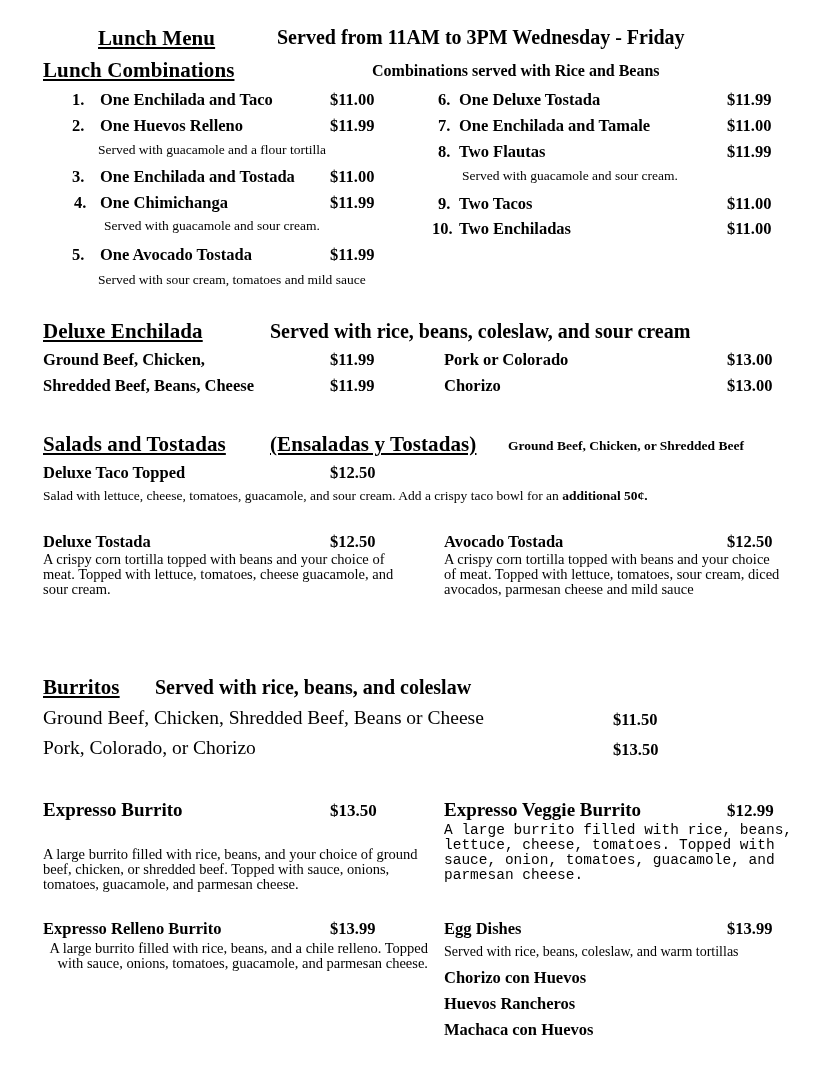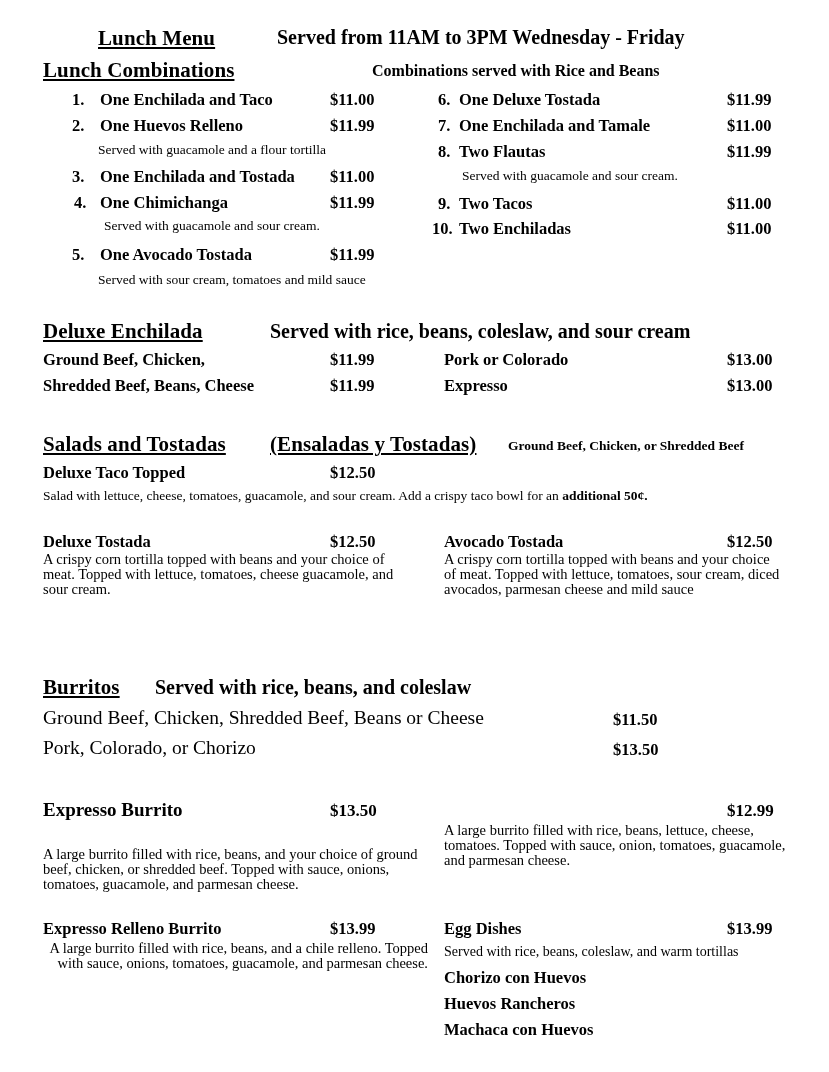--- a/index.html
+++ b/index.html
@@ -147,21 +147,21 @@
   <div class="abs hdr-ul" style="left:43px; top:319px;">Deluxe Enchilada</div>
   <div class="abs hdr-plain" style="left:270px; top:320px;">Served with rice, beans, coleslaw, and sour cream</div>
 
   <div class="abs item-bold" style="left:43px; top:350px;">Ground Beef, Chicken,</div>
   <div class="abs price" style="left:330px; top:350px;">$11.99</div>
   <div class="abs item-bold" style="left:43px; top:376px;">Shredded Beef, Beans, Cheese</div>
   <div class="abs price" style="left:330px; top:376px;">$11.99</div>
 
   <div class="abs item-bold" style="left:444px; top:350px;">Pork or Colorado</div>
   <div class="abs price" style="left:727px; top:350px;">$13.00</div>
-  <div class="abs item-bold" style="left:444px; top:376px;">Expresso</div>
+  <div class="abs item-bold" style="left:444px; top:376px;">Chorizo</div>
   <div class="abs price" style="left:727px; top:376px;">$13.00</div>
 
   <div class="abs hdr-ul" style="left:43px; top:432px;">Salads and Tostadas</div>
   <div class="abs hdr-ul" style="left:270px; top:432px;">(Ensaladas y Tostadas)</div>
   <div class="abs tiny-bold" style="left:508px; top:438px;">Ground Beef, Chicken, or Shredded Beef</div>
 
   <div class="abs item-bold" style="left:43px; top:463px;">Deluxe Taco Topped</div>
   <div class="abs price" style="left:330px; top:463px;">$12.50</div>
   <div class="abs desc" style="left:43px; top:488px;"><span>Salad with lettuce, cheese, tomatoes, guacamole, and sour cream. Add a crispy taco bowl for an </span><span class="inline-b">additional 50¢.</span></div>
 
@@ -178,22 +178,23 @@
 
   <div class="abs burrito-line" style="left:43px; top:707px;">Ground Beef, Chicken, Shredded Beef, Beans or Cheese</div>
   <div class="abs price" style="left:613px; top:710px;">$11.50</div>
   <div class="abs burrito-line" style="left:43px; top:737px;">Pork, Colorado, or Chorizo</div>
   <div class="abs price" style="left:613px; top:740px;">$13.50</div>
 
   <div class="abs big-item" style="left:43px; top:799px;">Expresso Burrito</div>
   <div class="abs big-price" style="left:330px; top:801px;">$13.50</div>
   <div class="abs desc-wrap" style="left:43px; top:823px; width:385px;margin-top:24px;">A large burrito filled with rice, beans, and your choice of ground beef, chicken, or shredded beef. Topped with sauce, onions, tomatoes, guacamole, and parmesan cheese.</div>
 
+  <div class="abs big-item" style="left:444px; top:799px;">Expresso Veggie Burrito</div>
   <div class="abs big-price" style="left:727px; top:801px;">$12.99</div>
-  <div class="abs desc-wrap" style="left:444px; top:823px; width:350px;">A large burrito filled with rice, beans, lettuce, cheese, tomatoes. Topped with sauce, onion, tomatoes, guacamole, and parmesan cheese.</div>
+  <div class="abs desc-wrap" style="left:444px; top:823px; width:350px;font-family:Liberation Mono, monospace;">A large burrito filled with rice, beans, lettuce, cheese, tomatoes. Topped with sauce, onion, tomatoes, guacamole, and parmesan cheese.</div>
 
   <div class="abs item-bold" style="left:43px; top:919px;">Expresso Relleno Burrito</div>
   <div class="abs price" style="left:330px; top:919px;">$13.99</div>
   <div class="abs desc-wrap" style="left:43px; top:941px; width:385px;text-align:right;">A large burrito filled with rice, beans, and a chile relleno. Topped with sauce, onions, tomatoes, guacamole, and parmesan cheese.</div>
 
   <div class="abs item-bold" style="left:444px; top:919px;">Egg Dishes</div>
   <div class="abs price" style="left:727px; top:919px;">$13.99</div>
   <div class="abs sub-note" style="left:444px; top:944px;">Served with rice, beans, coleslaw, and warm tortillas</div>
   <div class="abs egg-item" style="left:444px; top:968px;">Chorizo con Huevos</div>
   <div class="abs egg-item" style="left:444px; top:994px;">Huevos Rancheros</div>

